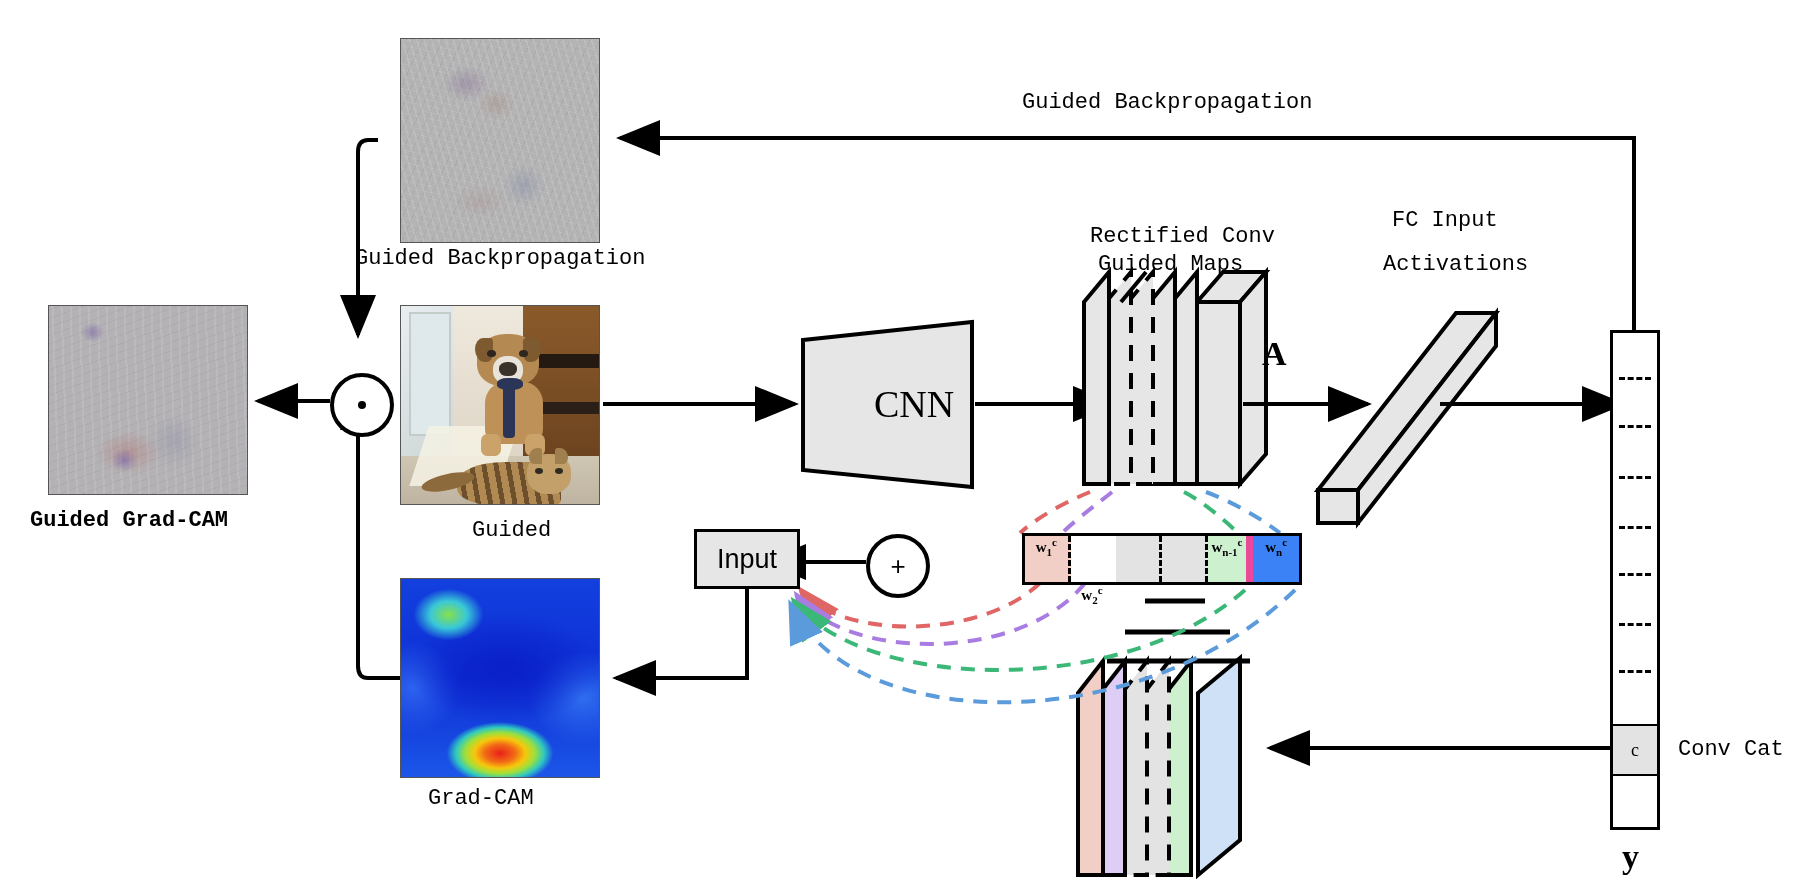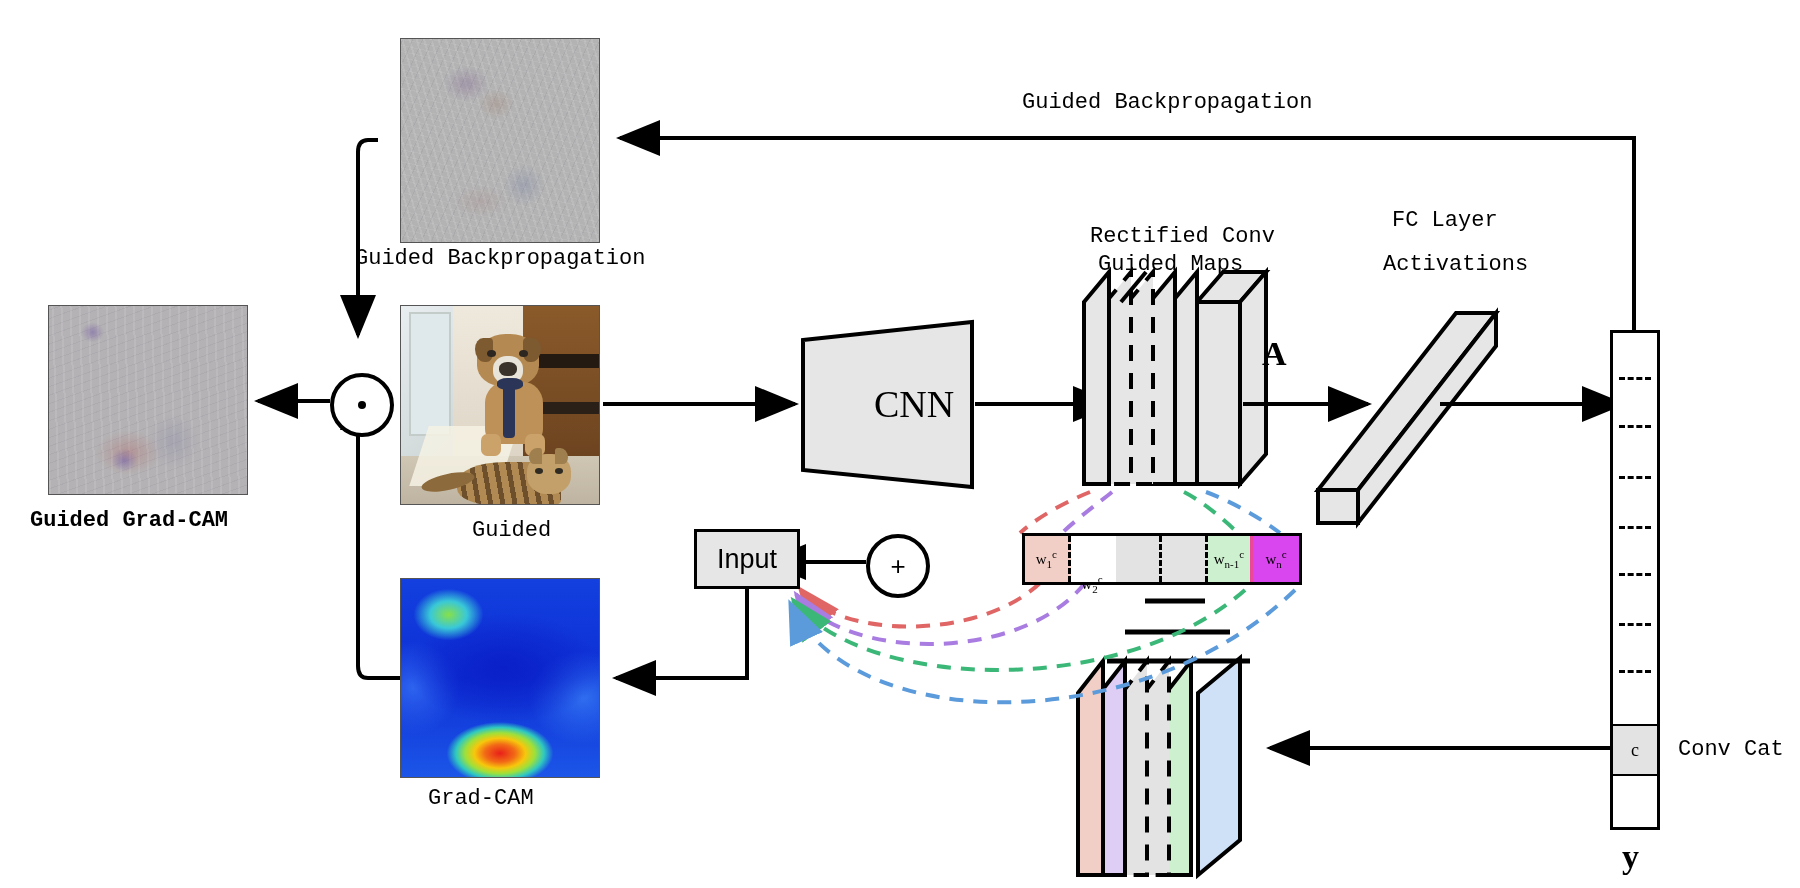--- a/index.html
+++ b/index.html
@@ -87,22 +87,23 @@
   }
   .wrow {
     position: absolute;
     border: 3px solid #000;
     box-sizing: border-box;
     display: flex;
   }
   .wcell {
     position: relative;
     box-sizing: border-box;
-    display: flex; align-items: center; justify-content: center;
+    display: flex; align-items: flex-start; justify-content: center;
     font-size: 15px;
+    font-weight: bold;
   }
   .wcell .wsym { position: relative; font-family: "Liberation Serif", serif; }
   .wcell .sub { font-size: 11px; vertical-align: sub; }
   .wcell .sup { font-size: 11px; vertical-align: super; }
 
   .yvec {
     position: absolute;
     border: 3px solid #000;
     box-sizing: border-box;
     background: #fff;
@@ -304,24 +305,24 @@
 
 <div class="wrow" style="left:1022px; top:533px; width:280px; height:52px;">
   <div class="wcell" style="width:16.6667%; background:#f2cfc6; border-right:3px dashed #000;">
     <span class="wsym">w<span class="sub">1</span><span class="sup">c</span></span>
   </div>
   <div class="wcell" style="width:16.6667%; background:#decdf4; border-right:3px dashed #000;margin-top:48px;">
     <span class="wsym">w<span class="sub">2</span><span class="sup">c</span></span>
   </div>
   <div class="wcell" style="width:16.6667%; background:#e3e3e3; border-right:3px dashed #000;"></div>
   <div class="wcell" style="width:16.6667%; background:#e3e3e3; border-right:3px dashed #000;"></div>
-  <div class="wcell" style="width:16.6667%; background:#cdf0cf; border-right:3px solid #ec4899;">
+  <div class="wcell" style="width:16.6667%; background:#cdf0cf; border-right:7px solid #ec4899;">
     <span class="wsym">w<span class="sub">n-1</span><span class="sup">c</span></span>
   </div>
-  <div class="wcell" style="width:16.6667%; background:#d946ef;">
+  <div class="wcell" style="width:16.6667%; background:#3b82f6;">
     <span class="wsym">w<span class="sub">n</span><span class="sup">c</span></span>
   </div>
 </div>
 
 <div class="yvec" style="left:1610px; top:330px; width:50px; height:500px;">
   <div class="ydash" style="top:44px;"></div>
   <div class="ydash" style="top:92px;"></div>
   <div class="ydash" style="top:143px;"></div>
   <div class="ydash" style="top:193px;"></div>
   <div class="ydash" style="top:240px;"></div>
@@ -340,20 +341,20 @@
 
 <div class="lbl lbl-24" style="left:472px; top:518px;">Guided</div>
 
 <div class="lbl lbl-24" style="left:428px; top:786px;">Grad-CAM</div>
 
 <div class="lbl serif" style="left:840px; top:382px; font-size:38px;margin-left:34px;">CNN</div>
 
 <div class="lbl lbl-24" style="left:1090px; top:200px;margin-top:24px;">Rectified Conv</div>
 <div class="lbl lbl-24" style="left:1098px; top:252px;">Guided Maps</div>
 
-<div class="lbl lbl-24" style="left:1392px; top:208px;">FC Layer</div>
+<div class="lbl lbl-24" style="left:1392px; top:208px;">FC Input</div>
 <div class="lbl lbl-24" style="left:1383px; top:252px;">Activations</div>
 
 <div class="lbl serif lbl-bold" style="left:1262px; top:335px; font-size:34px;">A</div>
 
 <div class="lbl serif lbl-bold" style="left:1622px; top:838px; font-size:34px;">y</div>
 
 <div class="lbl lbl-24" style="left:1678px; top:737px;">Conv Cat</div>
 
 </body></html>

